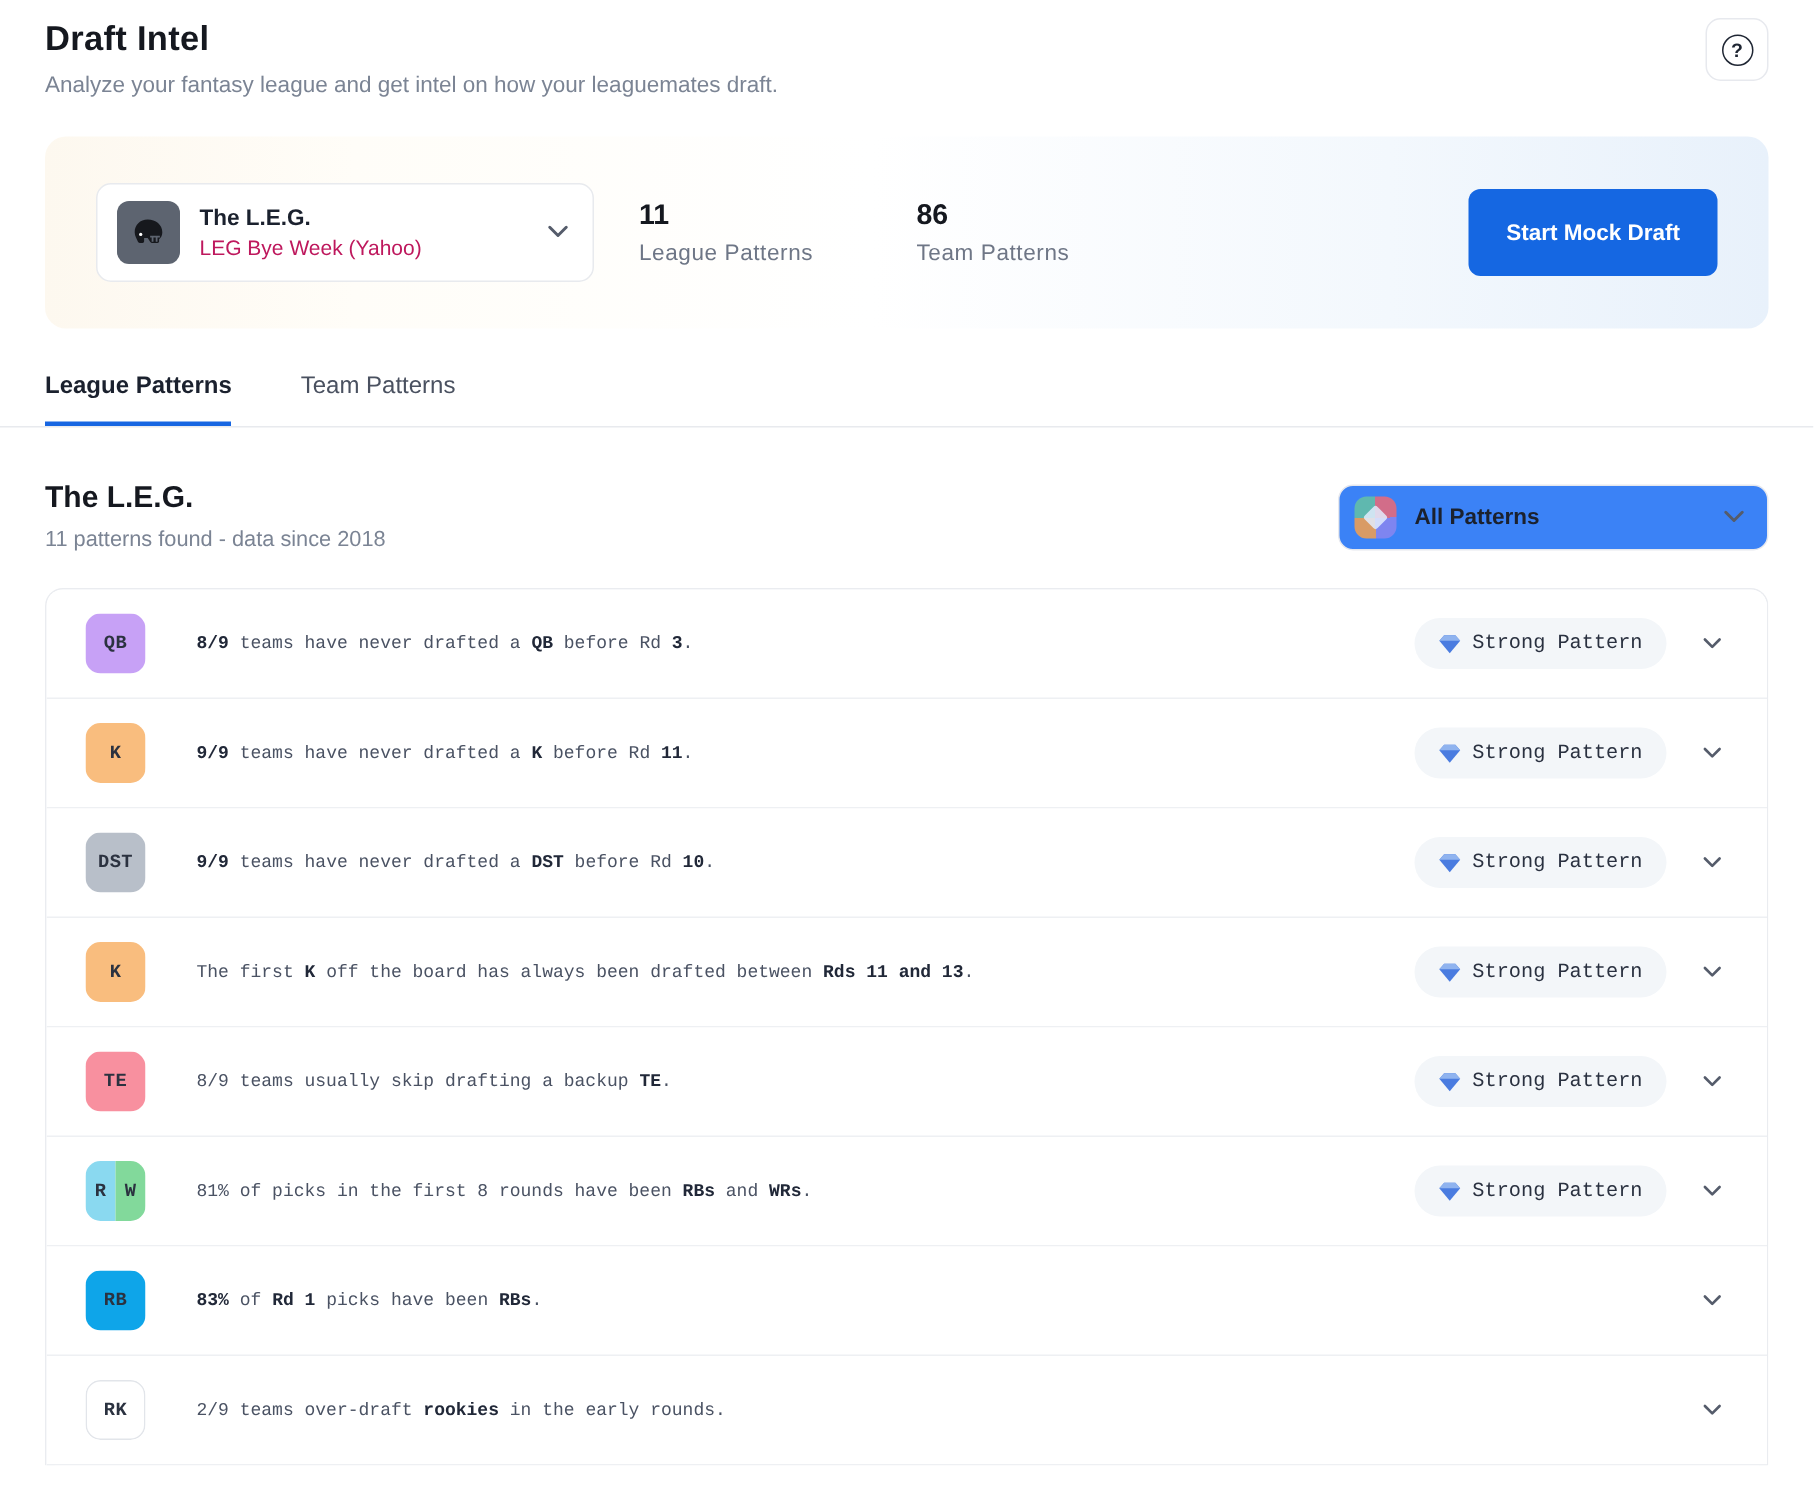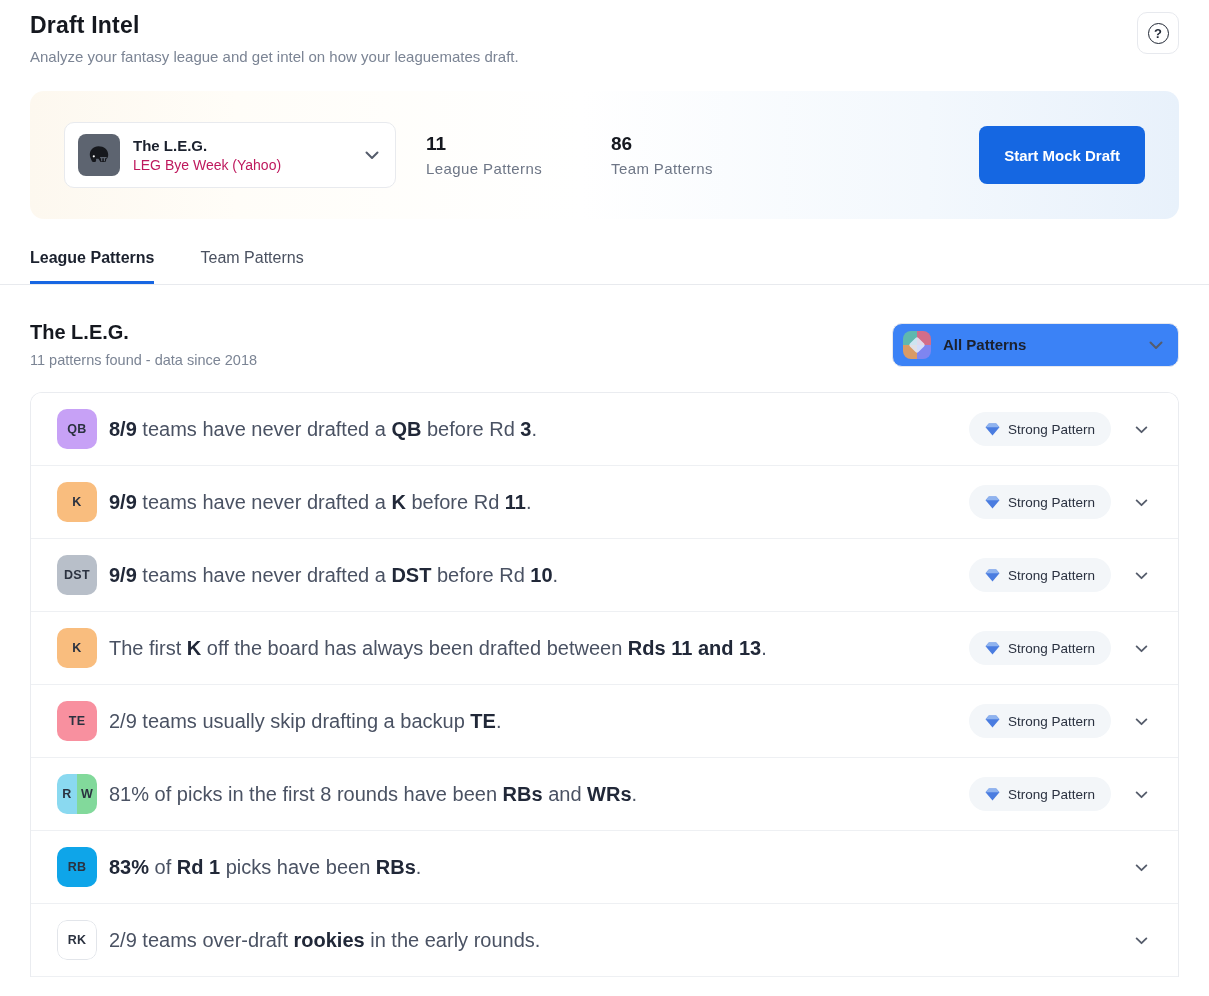--- a/index.html
+++ b/index.html
@@ -54,27 +54,27 @@
     opacity:.85; }
   .filter-icon::after { content:""; position:absolute; left:50%; top:50%; width:12px; height:12px;
     background:rgba(255,255,255,.85); transform:translate(-50%,-50%) rotate(45deg); border-radius:2px; }
   .filter-label { margin-left:12px; font-size:15px; font-weight:600; color:#1b212e; }
   .filter-select .chev-wrap { margin-left:auto; }
 
   
   .patterns-card { margin:24px 30px 0; border:1px solid #eaecf0; border-bottom:none;
     border-radius:12px 12px 0 0; background:#fff; overflow:hidden; }
   .pattern-row { height:73px; display:flex; align-items:center; padding:0 30px 0 26px;
-    border-bottom:1px solid #eef0f3; cursor:pointer; background:#fff; }
+    border-bottom:1px solid #eef0f3; cursor:pointer; background:#fff;font-family:Liberation Mono, monospace; }
   .pos-badge-group { display:flex; border-radius:10px; overflow:hidden; flex:0 0 auto; }
   .pos-badge { width:40px; height:40px; display:flex; align-items:center; justify-content:center;
     font-size:12.5px; font-weight:700; color:#2b3240; letter-spacing:.3px; }
   .pos-badge.half { width:20px; }
   .pos-badge.outlined { border:1px solid #e2e5ea; border-radius:10px; }
-  .pattern-text { margin-left:12px; font-size:20px; color:#4a5263; }
+  .pattern-text { margin-left:34px; font-size:12px; color:#4a5263; }
   .pattern-text .b { font-weight:700; color:#212838; }
   .row-right { margin-left:auto; display:flex; align-items:center; gap:24px; }
   .strength-pill { height:34px; padding:0 16px; border-radius:17px; background:#f3f6f9;
     display:flex; align-items:center; gap:8px;justify-content:center; }
   .strength-label { font-size:13.5px; color:#2a3140; }
 </style>
 </head>
 <body>
 
 <div class="page-header">
@@ -218,21 +218,21 @@
         <svg width="13" height="8" viewBox="0 0 14 9">
             <polyline class="chev" points="1.5,1.5 7,7 12.5,1.5"></polyline>
           </svg>
       </span>
     </div>
   </div>
     <div class="pattern-row">
     <div class="pos-badge-group">
         <span class="pos-badge" style="background: rgb(248, 144, 159);">TE</span>
       </div>
-    <div class="pattern-text"><span>2/9 teams usually skip drafting a backup </span><span class="b">TE</span><span>.</span></div>
+    <div class="pattern-text"><span>8/9 teams usually skip drafting a backup </span><span class="b">TE</span><span>.</span></div>
     <div class="row-right">
       <div class="strength-pill">
         <svg width="15" height="13" viewBox="0 0 16 14">
           <polygon points="4,0.5 12,0.5 15.5,4.5 8,13.5 0.5,4.5" fill="#4a7ce0"></polygon>
           <polygon points="4,0.5 12,0.5 15.5,4.5 0.5,4.5" fill="#8fb3ef"></polygon>
         </svg>
         <span class="strength-label">Strong Pattern</span>
       </div>
       <span>
         <svg width="13" height="8" viewBox="0 0 14 9">

